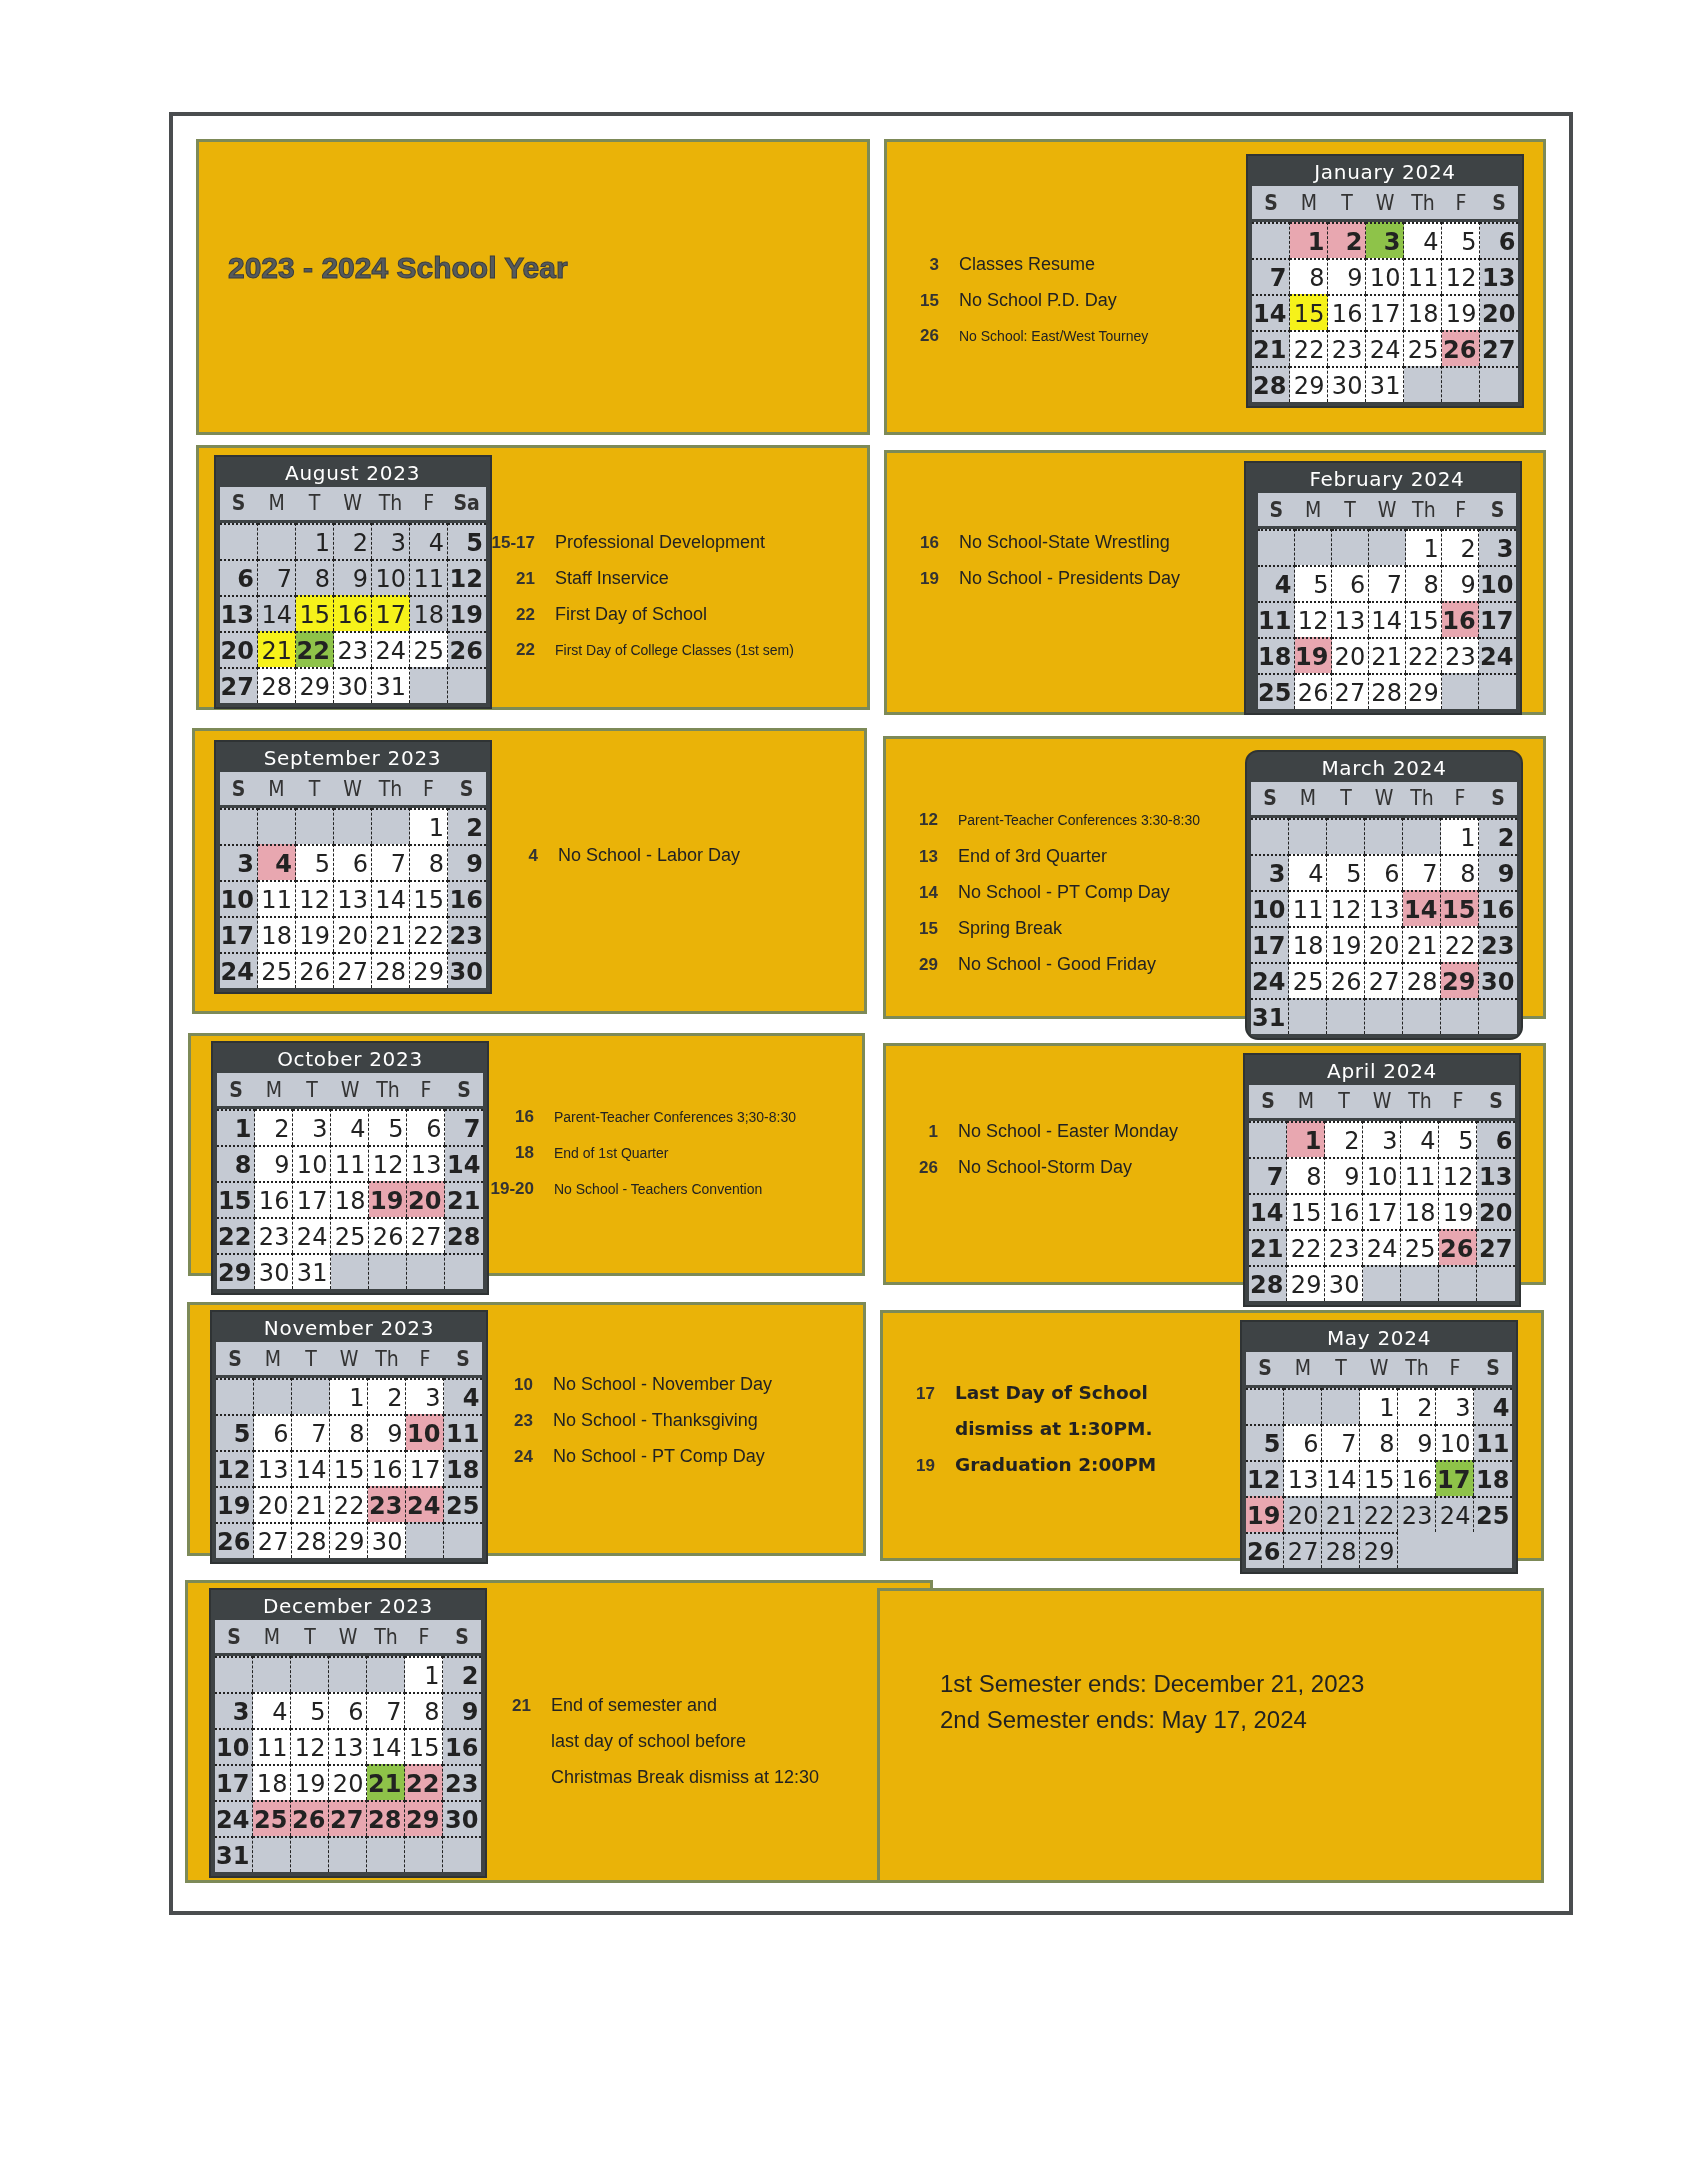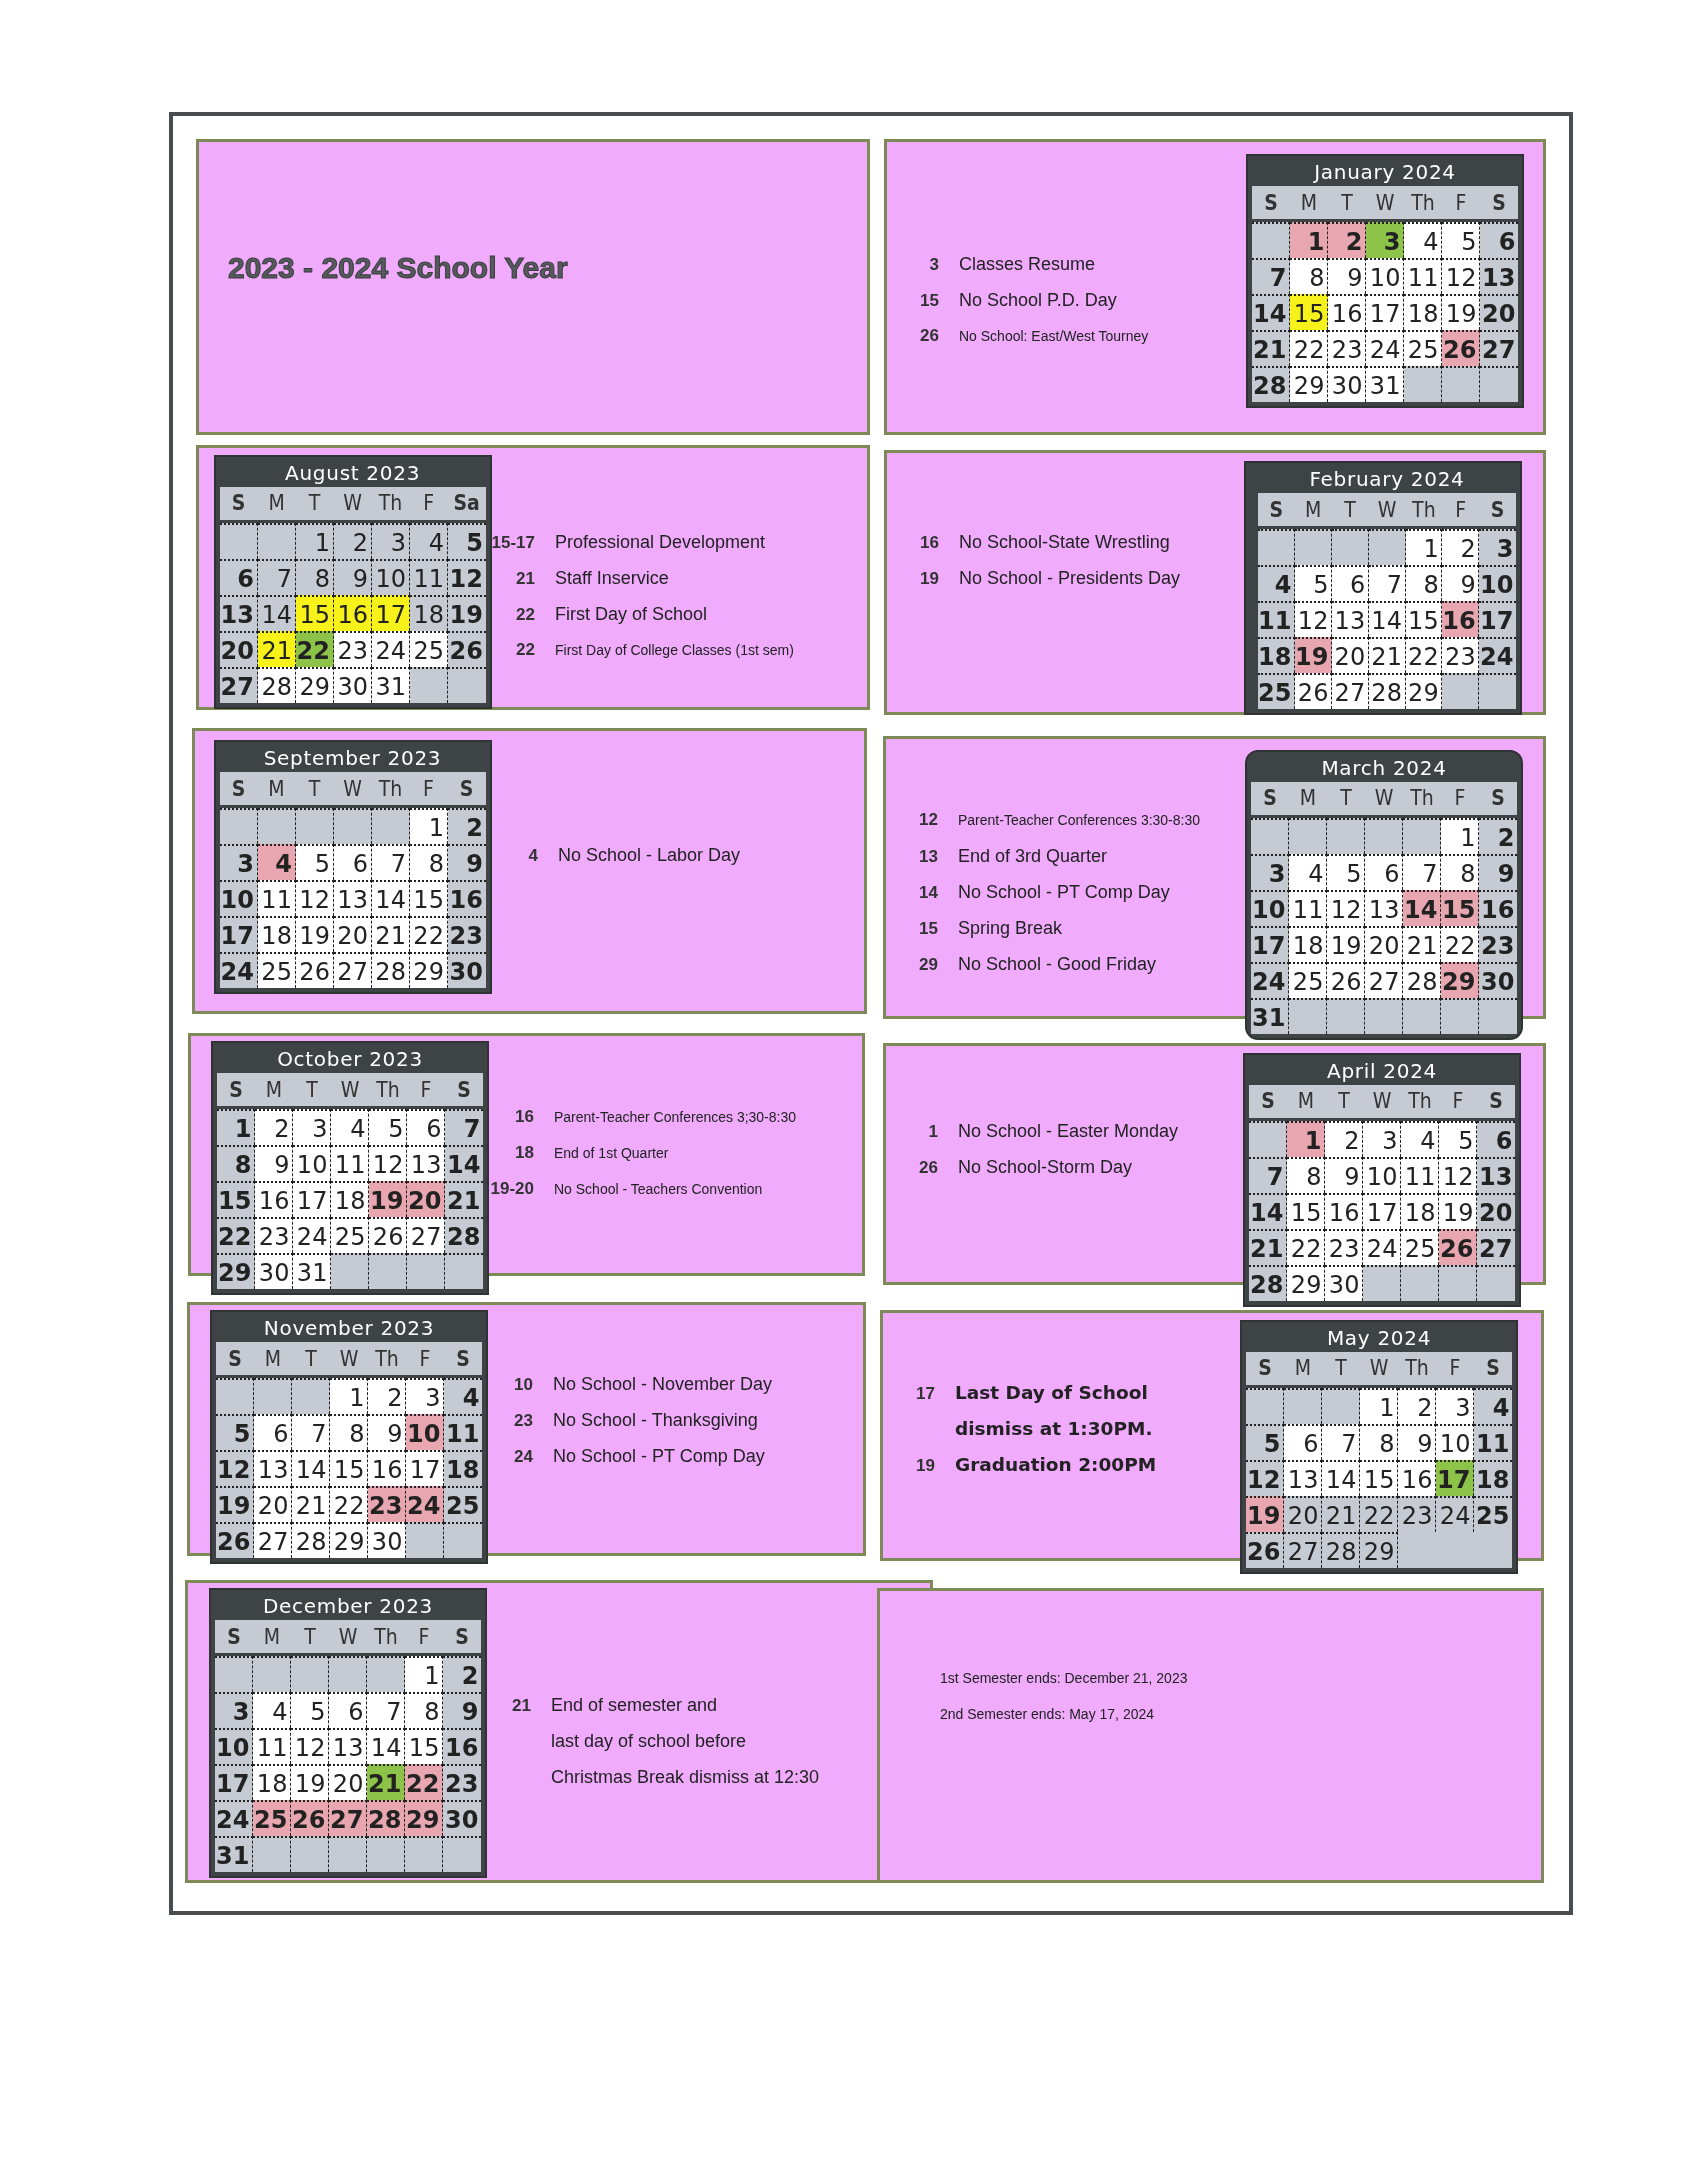--- a/index.html
+++ b/index.html
@@ -1,21 +1,21 @@
 <!DOCTYPE html>
 <html style="font-size:10.6px"><head>
 <meta charset="utf-8">
 <style>
   html, body { margin:0; padding:0; background:#ffffff; }
   body { width:1687px; height:2183px; position:relative; overflow:hidden;
          font-family:"Liberation Sans", sans-serif; color:#222; }
   .outer { position:absolute; left:169px; top:112px; width:1404px; height:1803px;
            border:4px solid #4a4d4f; box-sizing:border-box; }
   .panel { position:absolute; box-sizing:border-box; border:3.3px solid #7d8a58;
-           background:#f0abfc; }
+           background:#eab308; }
   .title-main { position:absolute; left:33px; top:46px; font-size:44px; font-weight:bold;
                 color:#555a5c; -webkit-text-stroke:1.3px #3a3d3e; letter-spacing:0.3px; white-space:nowrap; }
   .title-sub { position:absolute; left:29px; top:109px; font-size:30px; font-weight:bold;
                color:#555a5c; -webkit-text-stroke:1px #3a3d3e; white-space:nowrap; }
 
   .cal { position:absolute; width:278px; background:#3e4345; box-sizing:border-box;
          padding:0 4px 4px 4px; border:2px solid #2f3334; }
   .cal-head { height:30px; line-height:32px; text-align:center; color:#fff; font-size:20px;
               letter-spacing:0.7px; font-family:"DejaVu Sans", sans-serif; }
   .cal-dow { display:grid; grid-template-columns:repeat(7,1fr); background:#c5cad3;
@@ -34,21 +34,21 @@
   .cell.green { background:#8ec349; font-weight:bold; }
   .cell.empty { background:#c5cad3; }
   .cell.blank { background:transparent; border:none; }
 
   .events { position:absolute; font-family:"Liberation Sans", sans-serif; }
   .ev { display:flex; align-items:baseline; height:36px; white-space:nowrap; }
   .ev .d { width:52px; font-weight:bold; font-size:17px; color:#333; text-align:right; padding-right:20px; box-sizing:content-box; }
   .ev .t { font-size:18px; color:#222; }
   .ev .t.small { font-size:14px; }
   .ev .t.gothic { font-family:"DejaVu Sans", sans-serif; font-size:18.5px;font-weight:bold; }
-  .sem { position:absolute; font-size:14px; color:#222; }
+  .sem { position:absolute; font-size:24px; color:#222; }
   .sem div { height:36px; }
 </style>
 </head>
 <body>
 
 <div class="outer"></div>
 
 <div class="panel" style="left:196px;top:139px;width:674px;height:296px;">
   <div class="title-sub">2023 - 2024 School Year</div>
 </div>

